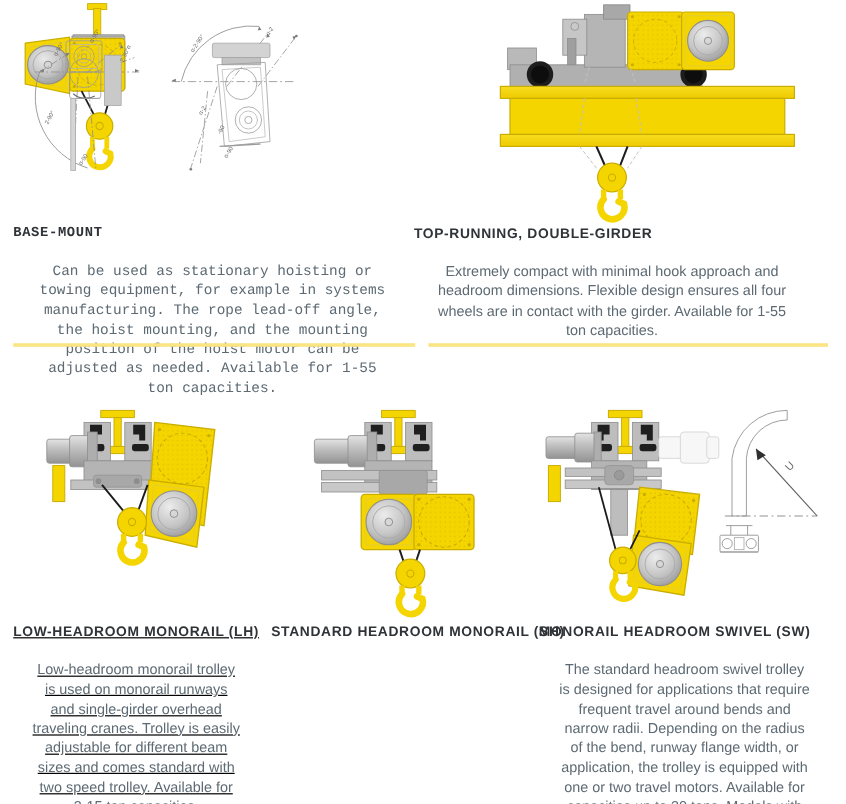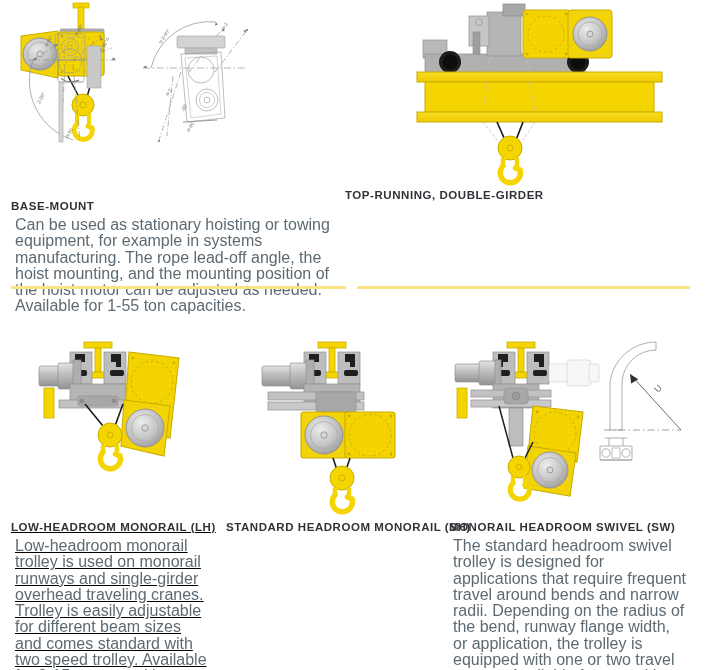--- a/index.html
+++ b/index.html
@@ -24,24 +24,25 @@
   .product-title {
     font-size: 11.5px;
     font-weight: bold;
     letter-spacing: 0.55px;
     color: #2f3337;
     margin: 0 0 4px 0;
     line-height: 14px;
     white-space: nowrap;
   }
   .product-desc {
-    font-size: 16px;
+    font-size: 12px;
     line-height: 16.3px;
     color: #5d6a73;
-    margin: 4px;
+    margin: 16px;
+    text-align: center;
   }
 
   
   .row-top {
     position: absolute;
     left: 0; top: 0;
     width: 705px; height: 300px;
   }
   .cell-top-left {
     position: absolute;
@@ -58,21 +59,21 @@
     left: 0; top: 0;
     width: 336px; height: 180px;
   }
   .art-top-right {
     position: absolute;
     left: 50px; top: 0;
     width: 290px; height: 180px;
   }
   .txt-top-left {
     position: absolute;
-    left: 0; top: 199px; width: 332px;
+    left: 0; top: 188px; width: 332px; font-family: Liberation Mono, monospace;
   }
   .txt-top-right {
     position: absolute;
     left: 0; top: 188px; width: 330px;
   }
 
   
   .divider {
     position: absolute;
     height: 3px;
@@ -309,20 +310,21 @@
             <circle cx="115" cy="148" r="3" fill="#f5d500" stroke="#c9ad00" stroke-width="0.9"></circle>
             <path d="M108,158 L108,166" stroke="#f5d500" stroke-width="4.5"></path>
             <path d="M122,158 L122,166" stroke="#f5d500" stroke-width="4.5"></path>
             <path d="M108,166 a10,10 0 1,0 17,4 l-4.5,-2" fill="none" stroke="#f5d500" stroke-width="5.5" stroke-linecap="round"></path>
           </g>
         </svg>
       </div>
 
       <div class="txt-top-right">
         <p class="product-title">TOP-RUNNING, DOUBLE-GIRDER</p>
+        <p class="product-desc">Extremely compact with minimal hook approach and headroom dimensions. Flexible design ensures all four wheels are in contact with the girder. Available for 1-55 ton capacities.</p>
       </div>
     </div>
   </div>
 
   <div class="divider left"></div>
   <div class="divider right"></div>
 
   <div class="row-bottom">
 
     <div class="cell-b1">

